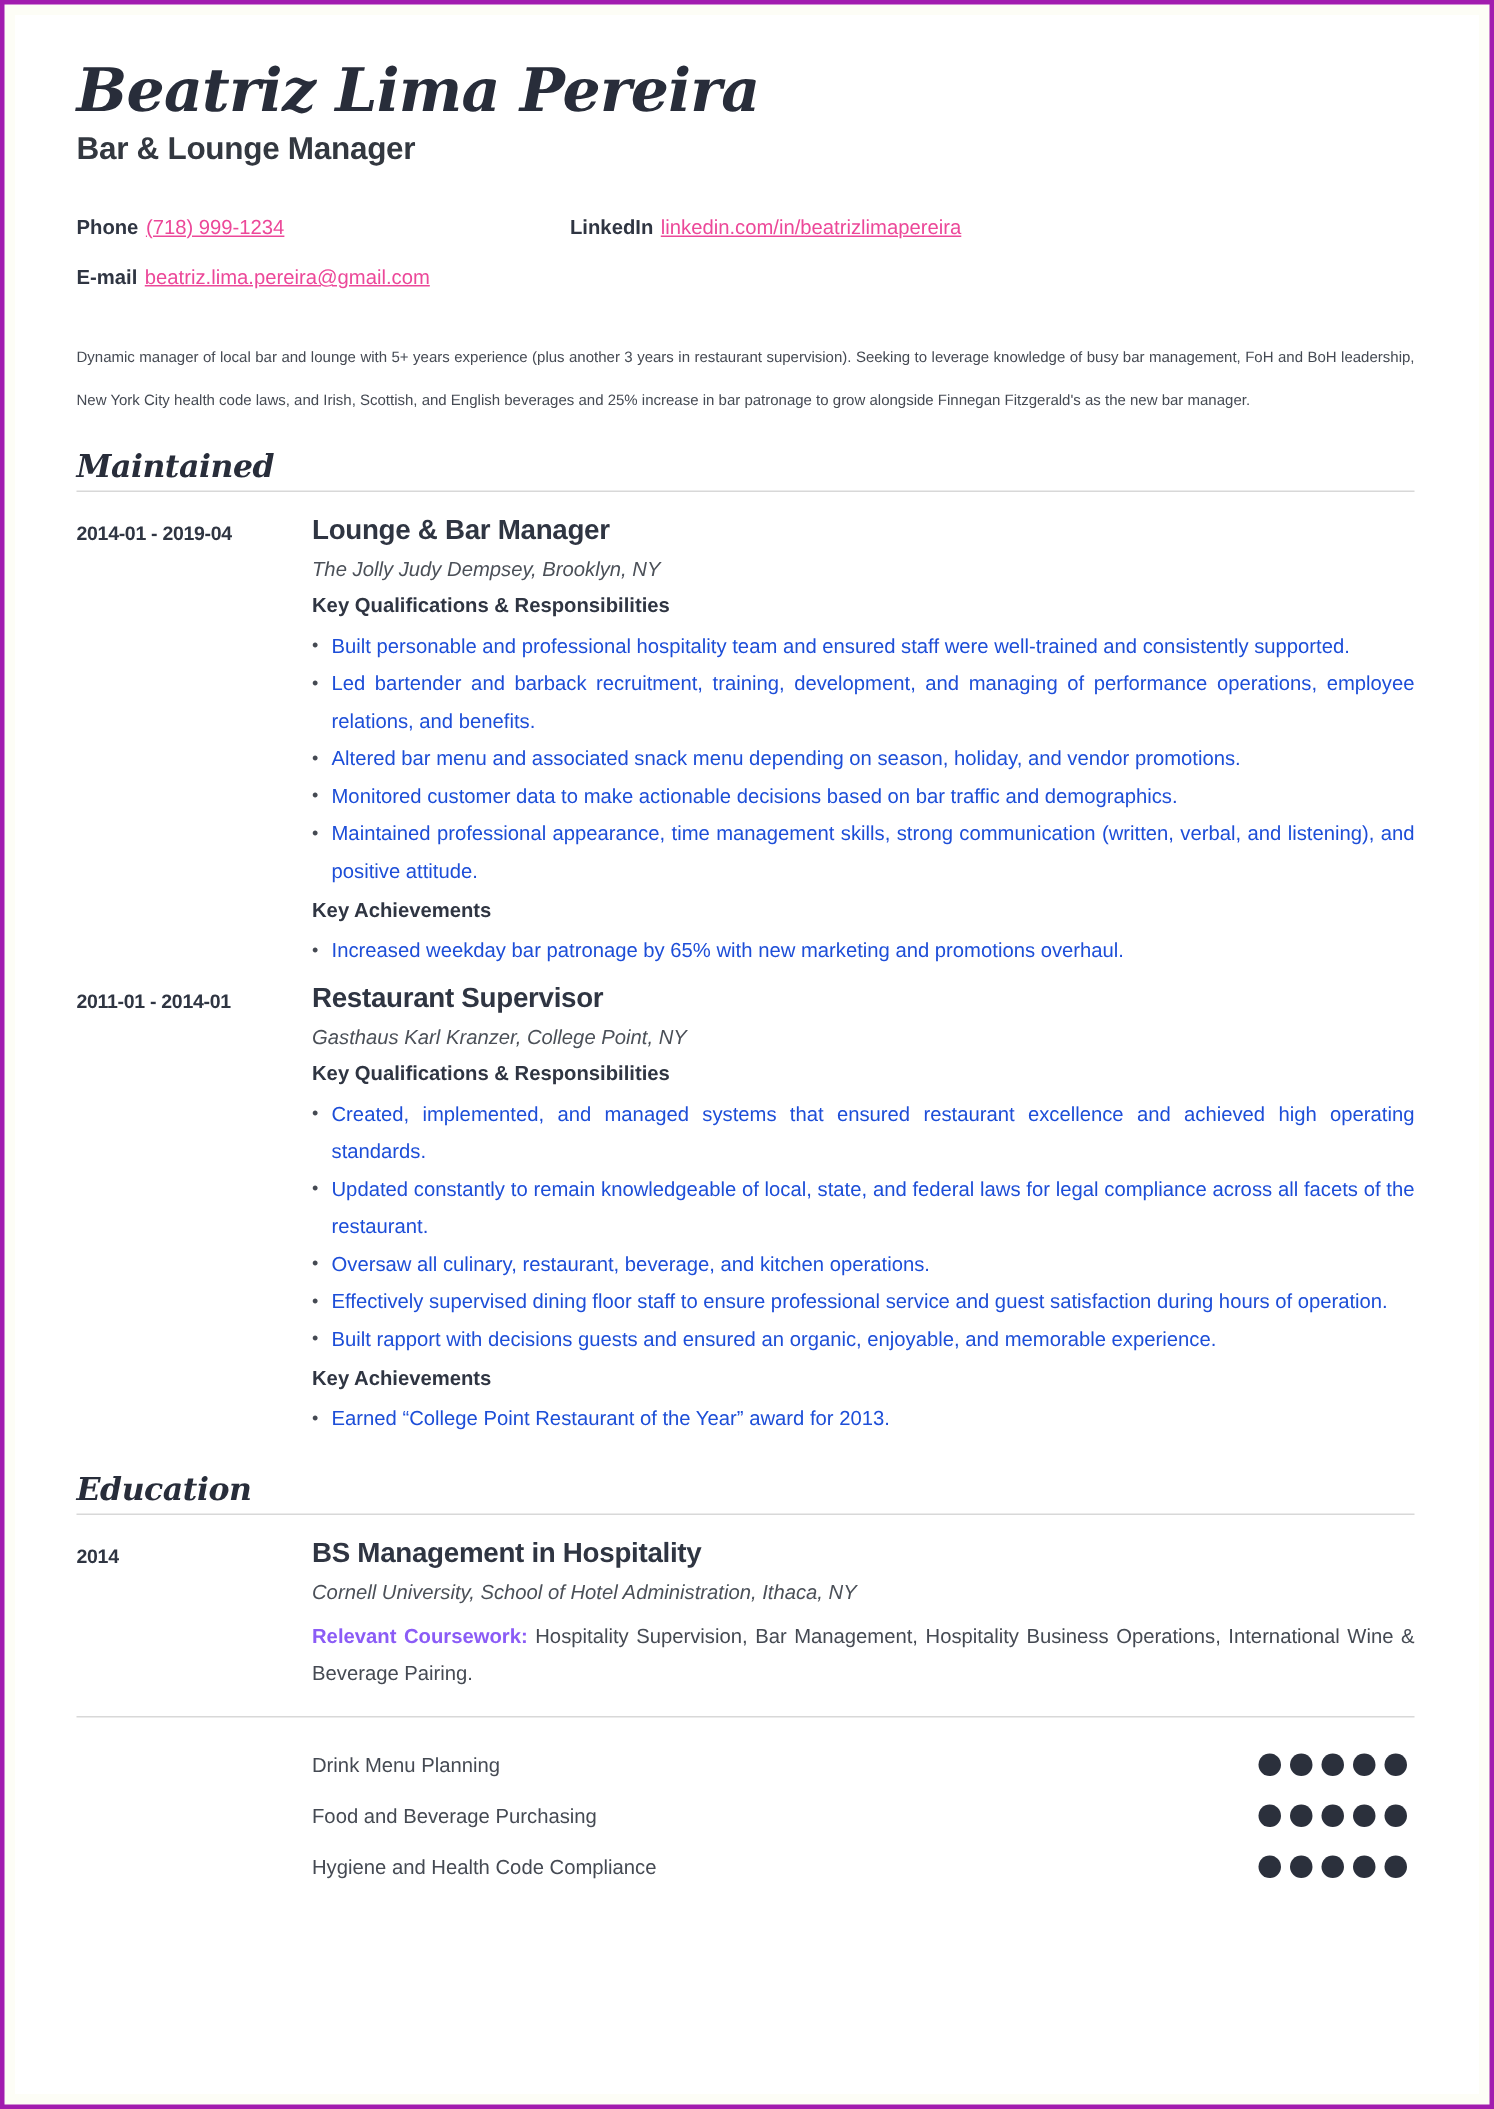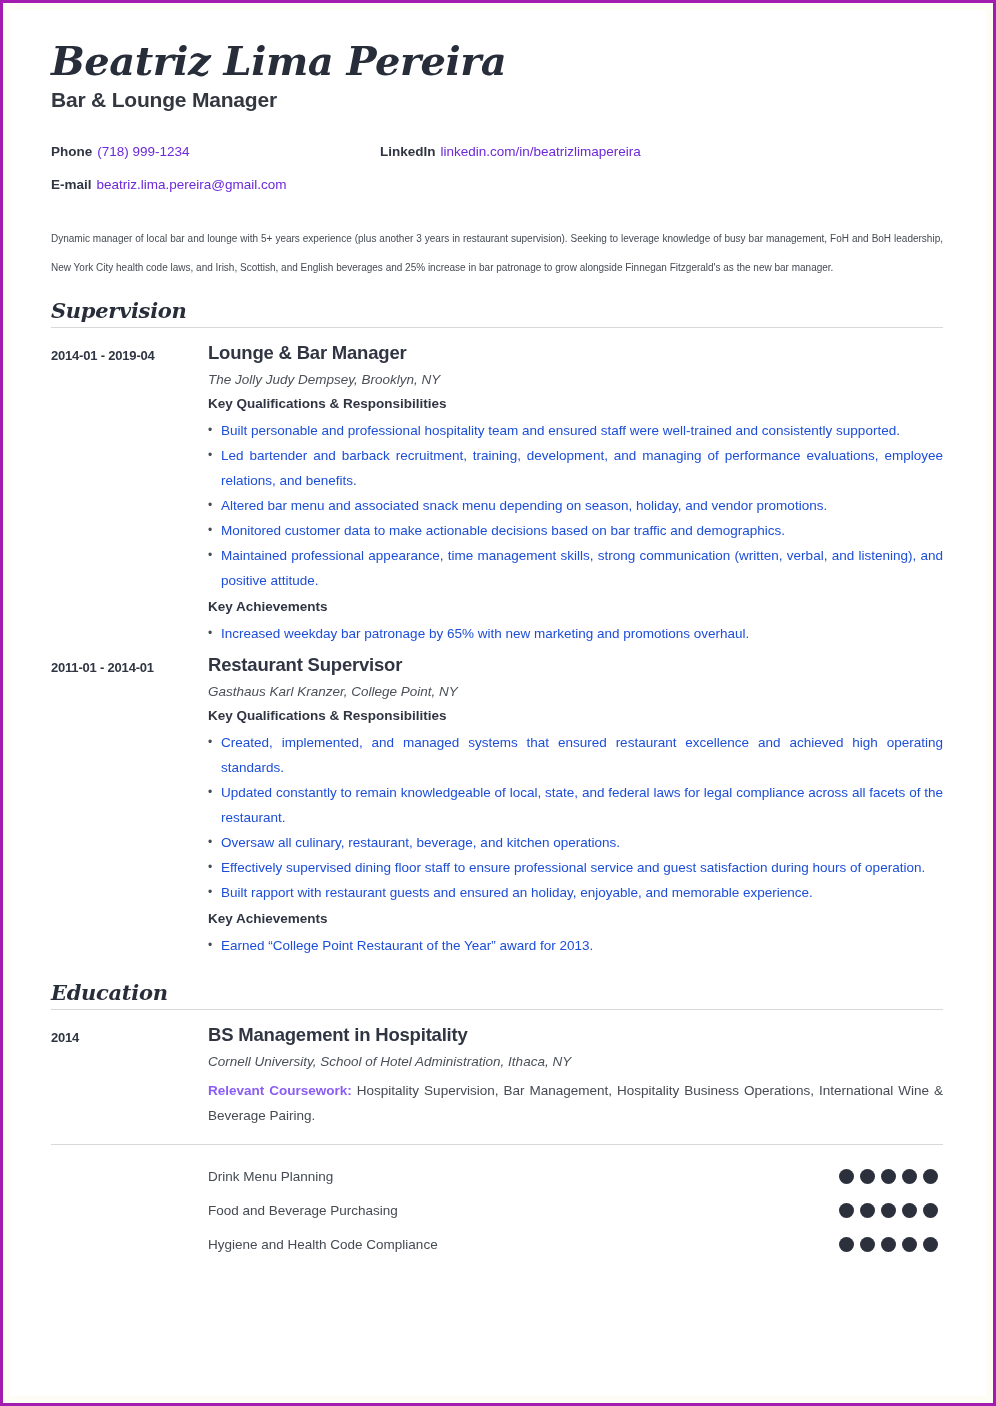--- a/index.html
+++ b/index.html
@@ -69,21 +69,22 @@
     position: absolute;
     left: 329px;
     top: 0;
   }
   .contact-label {
     font-weight: bold;
     color: #2f3542;
     margin-right: 5px;
   }
   .contact-value {
-    color: #6d28d9;
+    color: #ec4899;
+    text-decoration: underline;
   }
 
   .summary {
     margin-top: 23px;
     font-size: 10px;
     line-height: 29px;
     text-align: justify;
     color: #454a53;
   }
 
@@ -228,32 +229,32 @@
           <span class="contact-item">
             <span class="contact-label">E-mail</span><span class="contact-value">beatriz.lima.pereira@gmail.com</span>
           </span>
         </div>
       </div>
 
       <div class="summary">Dynamic manager of local bar and lounge with 5+ years experience (plus another 3 years in restaurant supervision). Seeking to leverage knowledge of busy bar management, FoH and BoH leadership, New York City health code laws, and Irish, Scottish, and English beverages and 25% increase in bar patronage to grow alongside Finnegan Fitzgerald's as the new bar manager.</div>
     </div>
 
     <div class="section">
-      <div class="section-heading">Supervision</div>
+      <div class="section-heading">Maintained</div>
       <div class="section-rule"></div>
 
       <div class="entry">
         <div class="entry-date">2014-01 - 2019-04</div>
         <div class="entry-body">
           <div class="entry-title">Lounge &amp; Bar Manager</div>
           <div class="entry-org">The Jolly Judy Dempsey, Brooklyn, NY</div>
           <div class="entry-subhead">Key Qualifications &amp; Responsibilities</div>
           <ul class="bullets">
             <li>Built personable and professional hospitality team and ensured staff were well-trained and consistently supported.</li>
-            <li>Led bartender and barback recruitment, training, development, and managing of performance evaluations, employee relations, and benefits.</li>
+            <li>Led bartender and barback recruitment, training, development, and managing of performance operations, employee relations, and benefits.</li>
             <li>Altered bar menu and associated snack menu depending on season, holiday, and vendor promotions.</li>
             <li>Monitored customer data to make actionable decisions based on bar traffic and demographics.</li>
             <li>Maintained professional appearance, time management skills, strong communication (written, verbal, and listening), and positive attitude.</li>
           </ul>
           <div class="entry-subhead">Key Achievements</div>
           <ul class="bullets">
             <li>Increased weekday bar patronage by 65% with new marketing and promotions overhaul.</li>
           </ul>
         </div>
       </div>
@@ -262,21 +263,21 @@
         <div class="entry-date">2011-01 - 2014-01</div>
         <div class="entry-body">
           <div class="entry-title">Restaurant Supervisor</div>
           <div class="entry-org">Gasthaus Karl Kranzer, College Point, NY</div>
           <div class="entry-subhead">Key Qualifications &amp; Responsibilities</div>
           <ul class="bullets">
             <li>Created, implemented, and managed systems that ensured restaurant excellence and achieved high operating standards.</li>
             <li>Updated constantly to remain knowledgeable of local, state, and federal laws for legal compliance across all facets of the restaurant.</li>
             <li>Oversaw all culinary, restaurant, beverage, and kitchen operations.</li>
             <li>Effectively supervised dining floor staff to ensure professional service and guest satisfaction during hours of operation.</li>
-            <li>Built rapport with restaurant guests and ensured an holiday, enjoyable, and memorable experience.</li>
+            <li>Built rapport with decisions guests and ensured an organic, enjoyable, and memorable experience.</li>
           </ul>
           <div class="entry-subhead">Key Achievements</div>
           <ul class="bullets">
             <li>Earned “College Point Restaurant of the Year” award for 2013.</li>
           </ul>
         </div>
       </div>
     </div>
 
     <div class="section">

